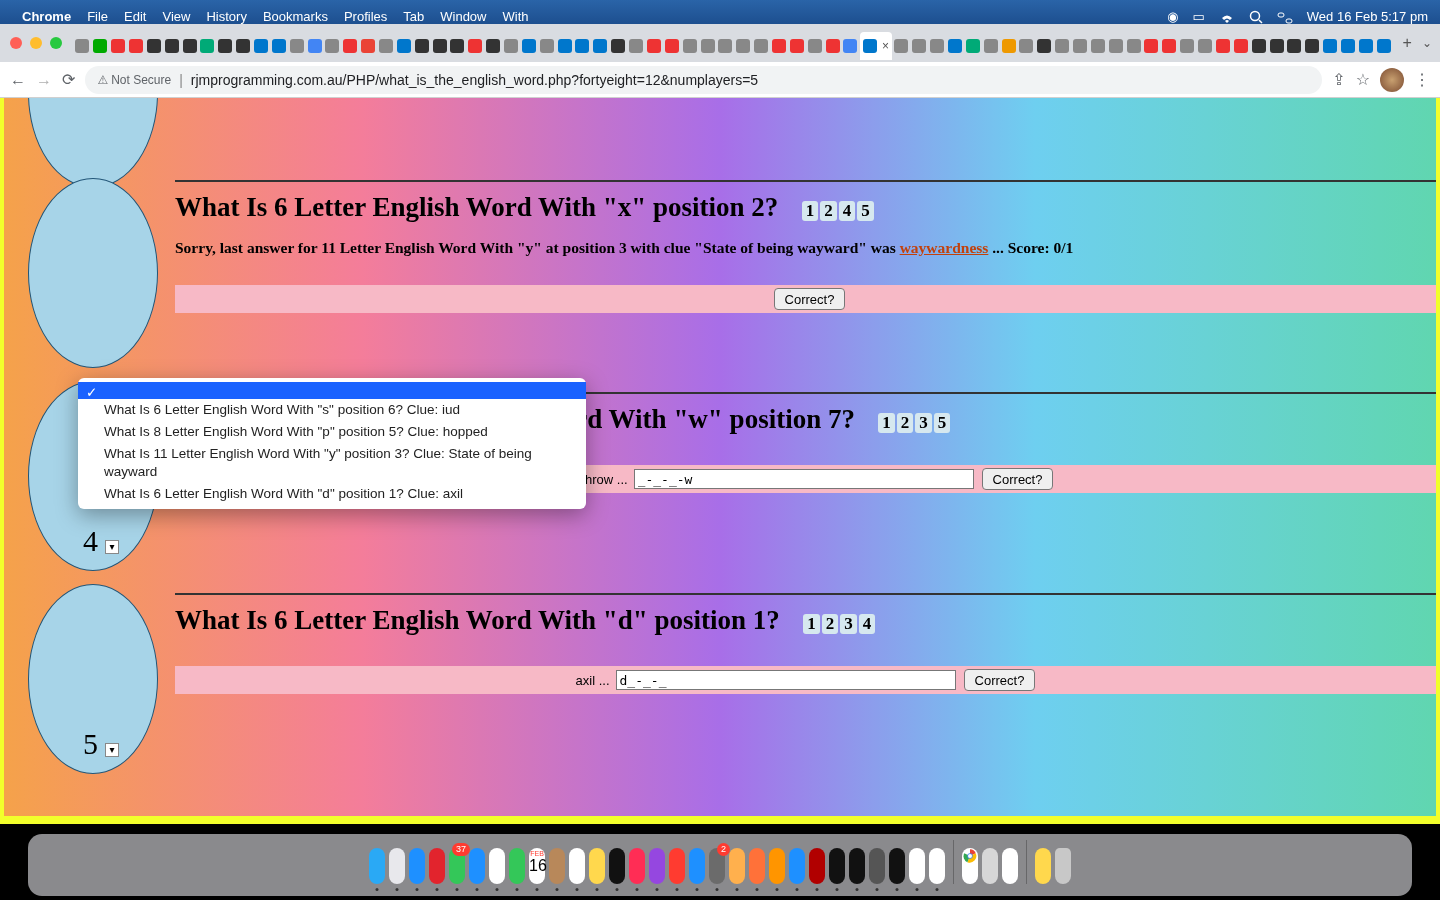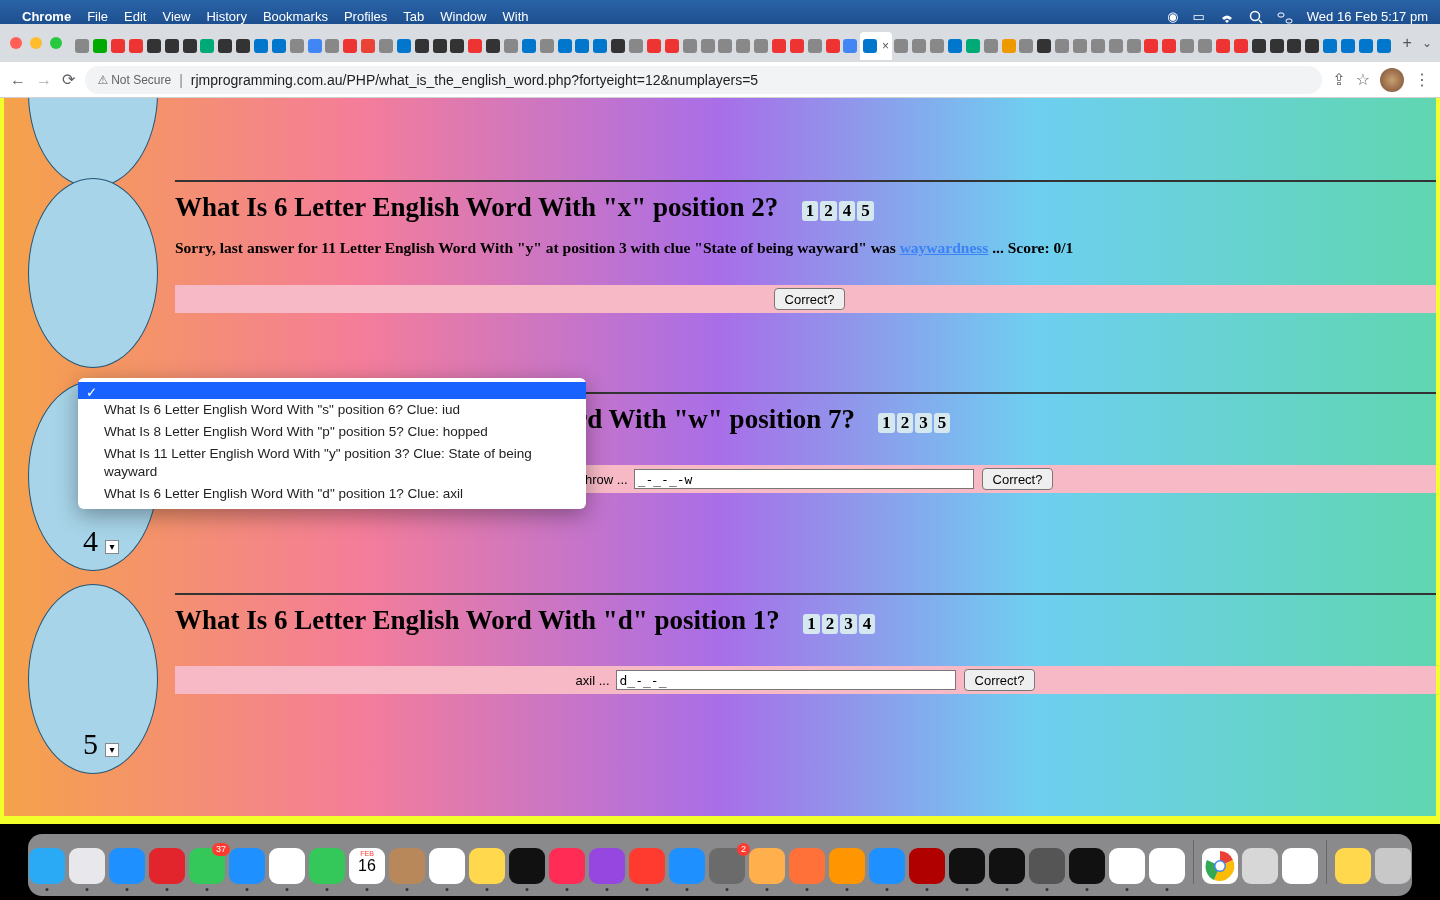--- a/index.html
+++ b/index.html
@@ -46,37 +46,37 @@
 
 .gamecol { position: absolute; left: 165px; right: 4px; top: 0; bottom: 8px; }
 .playerrow { position: absolute; top: 28px; left: 72px; right: 150px; height: 38px; border: 1px dashed #888; border-radius: 6px; display: flex; align-items: center; justify-content: center; font: bold 16px Georgia, serif; }
 .playernums { margin-left: 6px; }
 .lilsup { font: bold 17px Georgia, serif; background: #d6e8ef; border-radius: 3px; padding: 0 4px; margin: 0 1px; display:inline-block; }
 
 .qcard { position: absolute; left: 10px; right: 0; border-top: 2px solid #333; padding: 10px 0 0 0; }
 .qtitle { font: bold 27px Georgia, serif; color: #000; display: inline; }
 .qscores { margin-left: 18px; display: inline-block; }
 .msg { font: bold 15.5px Georgia, serif; margin-top: 16px; }
-.msg a { color: #3b82f6; text-decoration: underline; }
+.msg a { color: #c2410c; text-decoration: underline; }
 .inputrow { margin-top: 28px; height: 28px; background: #f7b9c6; display: flex; align-items: center; justify-content: center; padding: 0 10px; font-size: 13px; }
 .inputrow .clue { margin-right: 6px; }
 .inputrow input[type=text] { width: 340px; height: 20px; border: 1px solid #777; font: 13px monospace; padding: 0 3px; background: #fff; }
 .inputrow .btn { margin-left: 8px; height: 22px; padding: 0 10px; border: 1px solid #777; border-radius: 4px; background: #efefef; font-size: 13px; cursor: pointer; }
 
 
 .dropdown { position: absolute; left: 78px; top: 280px; width: 508px; background: #fff; border-radius: 6px; box-shadow: 0 6px 22px rgba(0,0,0,.35); padding: 4px 0; font-size: 13.5px; color: #222; z-index: 50; }
 .dropdown .opt { padding: 2px 10px 2px 26px; position: relative; line-height: 18px; }
 .dropdown .opt.sel { background: #1a62ff; height: 17px; }
 .dropdown .opt.sel::before { content: "✓"; position: absolute; left: 8px; color: #fff; }
 
 
 .dock { position: absolute; left: 0; right: 0; bottom: 0; height: 76px; display: flex; align-items: center; justify-content: center; }
 .dockbg { position: absolute; left: 28px; right: 28px; top: 10px; bottom: 4px; background: rgba(230,230,235,.6); border-radius: 14px; }
 .dockicons { position: relative; display: flex; gap: 4px; align-items: flex-end; padding: 0 6px; }
-.dicon { width: 36px; height: 36px; border-radius: 9px; position: relative; }
+.dicon { width: 16px; height: 36px; border-radius: 9px; position: relative; }
 .dicon::after { content: ""; position: absolute; bottom: -7px; left: 50%; width: 3px; height: 3px; border-radius: 50%; background: #333; transform: translateX(-50%); }
 .dicon.noactive::after { display: none; }
 .dockdiv { width: 1px; height: 44px; background: rgba(0,0,0,.25); margin: 0 4px; }
 .badge { position: absolute; top: -5px; right: -5px; background: #ff3b30; color: #fff; font-size: 9px; border-radius: 8px; padding: 0 4px; line-height: 13px; }
 
 
 .fi { width: 14px; height: 14px; border-radius: 3px; display: inline-block; }
 </style>
 </head>
 <body>

